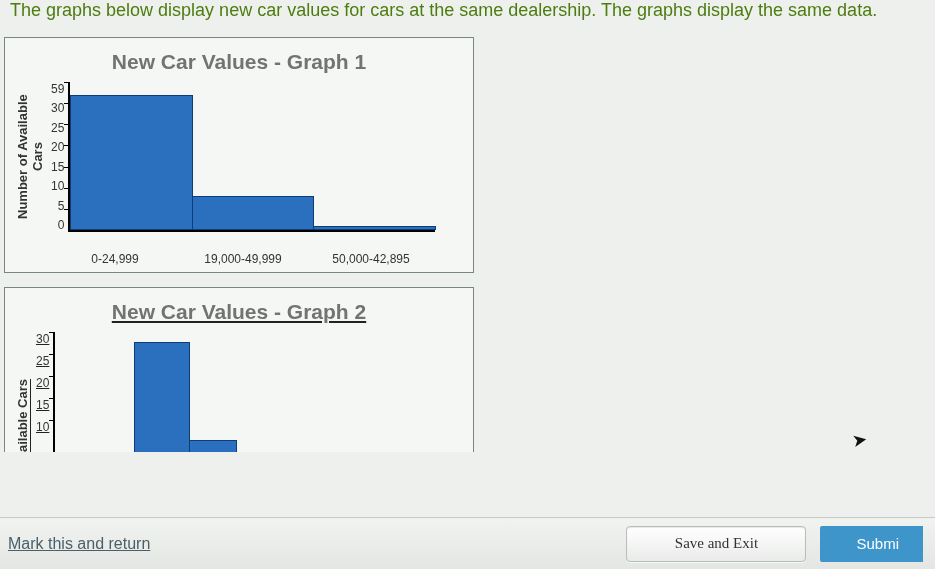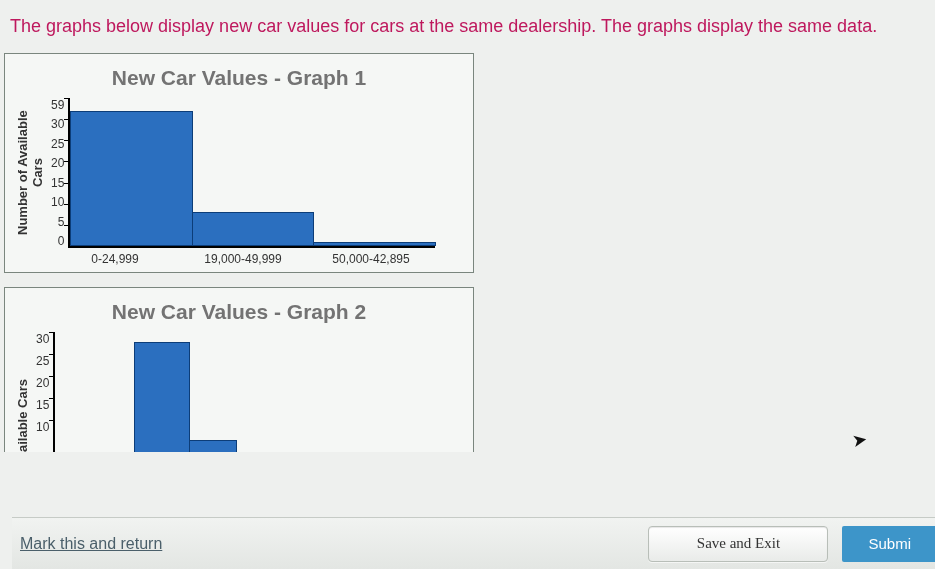--- a/index.html
+++ b/index.html
@@ -7,22 +7,22 @@
     width: 935px;
     height: 569px;
     background: #eef0ee;
     font-family: Arial, Helvetica, sans-serif;
     position: relative;
     overflow: hidden;
     color: #222;
   }
   .prompt {
     font-size: 18px;
-    padding: 16px 10px 12px 10px;
-    color: #be185d;
+    padding: 0 10px 12px 10px;
+    color: #4d7c0f;
   }
   .chart-card {
     border: 1.5px solid #7a867e;
     background: #f5f7f5;
     margin: 4px 0 14px 4px;
     padding: 8px 8px 6px 8px;
     width: 470px;
   }
   .chart-title {
     text-align: center;
@@ -91,21 +91,21 @@
     position: absolute;
     left: -6px;
     width: 6px;
     height: 1px;
     background: #000;
   }
 
   
   .footer {
     position: absolute;
-    left: 12px; right: 0; bottom: 0;
+    left: 0; right: 0; bottom: 0;
     height: 52px;
     background: linear-gradient(#f1f3f1,#e3e6e3);
     border-top: 1px solid #c6cbc6;
     display: flex;
     align-items: center;
     padding: 0 0 0 8px;
   }
   .mark-return {
     color: #4a5f6a;
     text-decoration: underline;
@@ -148,22 +148,22 @@
     top: 0;
     width: 0; height: 0;
     border-top: 18px solid transparent;
     border-bottom: 18px solid transparent;
     border-left: 14px solid #3d95c9;
   }
   .btn-submit {
     background: #3d95c9;
     color: #fff;
     border: none;
-    margin-right: 0;
-    padding-left: 26px;
+    margin-right: 12px;
+    padding-left: 36px;
     border-radius: 2px 0 0 2px;
   }
   .cursor {
     position: absolute;
     right: 68px;
     bottom: 118px;
     font-size: 18px;
     color: #111;
     transform: rotate(-10deg);
     pointer-events: none;
@@ -199,31 +199,31 @@
       <div class="bars">
         <div class="bar" style="height:91.4%;"></div>
         <div class="bar" style="height:22.8%;"></div>
         <div class="bar" style="height:3%;"></div>
       </div>
     </div>
   </div>
   <div style="display:flex;">
     <div style="width:14px;"></div>
     <div style="width:24px;"></div>
-    <div style="flex:1;margin-right:30px;">
+    <div style="flex:1;margin-right:30px;margin-top:16px;">
       <div class="xticks">
         <div>0-24,999</div>
         <div>19,000-49,999</div>
         <div>50,000-42,895</div>
       </div>
     </div>
   </div>
 </div>
 
-<div class="chart-card" style="height:165px; overflow:hidden; padding-bottom:0; border-bottom:none; margin-bottom:0;">
+<div class="chart-card" style="height:165px; overflow:hidden; padding-bottom:0; border-bottom:none; margin-bottom:0;text-decoration:underline;">
   <div class="chart-title">New Car Values - Graph 2</div>
   <div class="plot-wrap" style="height:120px;">
     <div class="ylabel" style="align-self:flex-end;">ailable Cars</div>
     <div class="yticks" style="justify-content:flex-start;">
       <div style="margin-bottom:8px;">30</div>
       <div style="margin-bottom:8px;">25</div>
       <div style="margin-bottom:8px;">20</div>
       <div style="margin-bottom:8px;">15</div>
       <div style="margin-bottom:8px;">10</div>
     </div>

